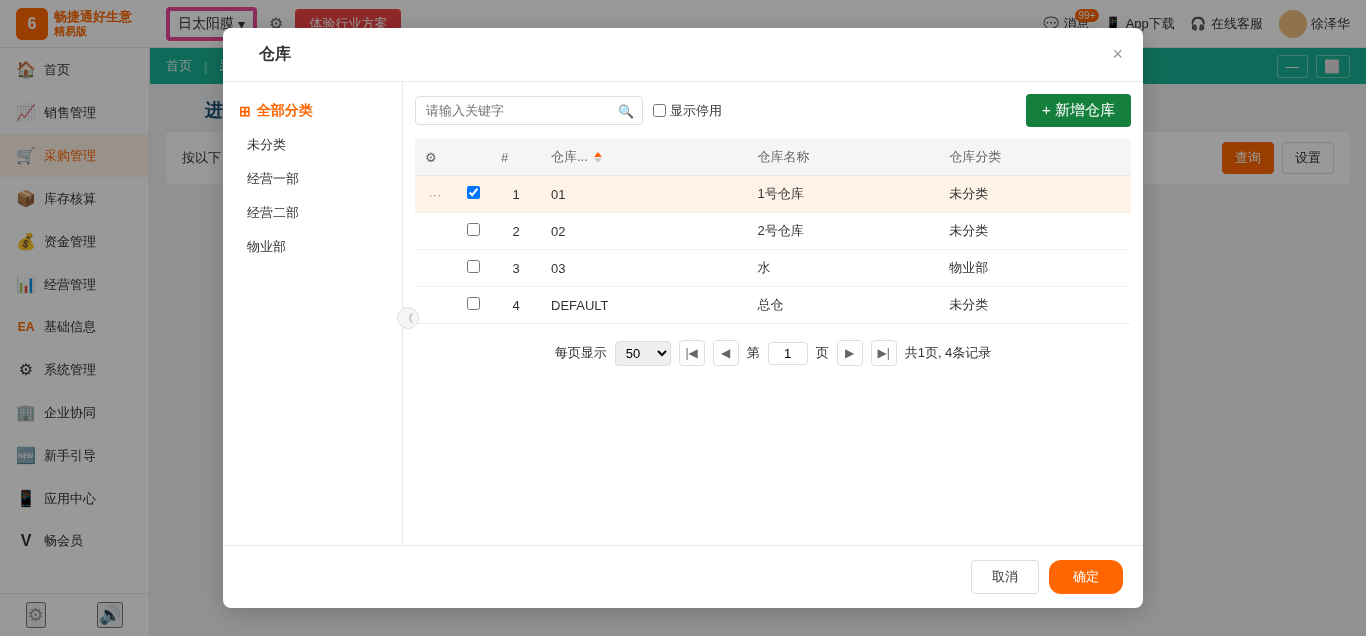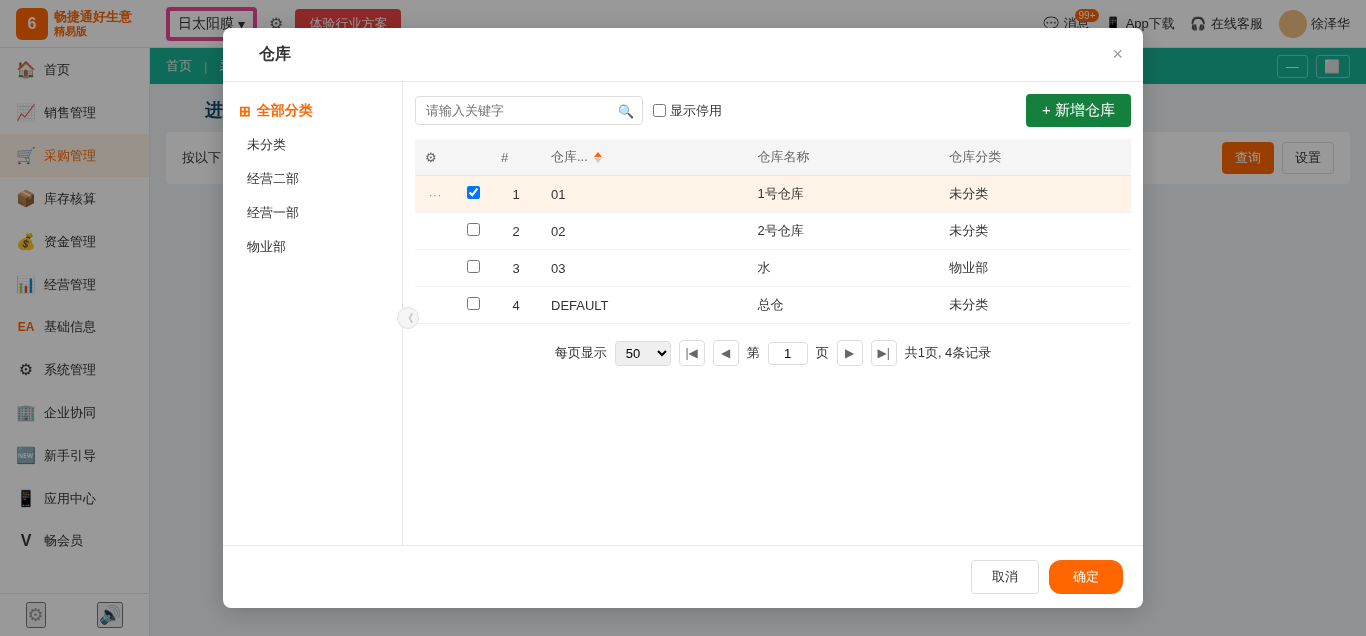--- a/index.html
+++ b/index.html
@@ -216,22 +216,22 @@
     </div>
 
     <div class="modal-body">
 
       <div class="modal-sidebar">
         <div class="modal-sidebar-header">
           <span style="color:#f60;font-size:14px;">⊞</span>
           <span>全部分类</span>
         </div>
         <div class="modal-sidebar-item">未分类</div>
+        <div class="modal-sidebar-item">经营一部</div>
         <div class="modal-sidebar-item">经营二部</div>
-        <div class="modal-sidebar-item">经营一部</div>
         <div class="modal-sidebar-item">物业部</div>
       </div>
 
       <button style="position:absolute;left:397px;top:50%;transform:translateY(-50%);background:#f5f5f5;border:1px solid #e0e0e0;border-radius:50%;width:22px;height:22px;cursor:pointer;font-size:11px;color:#999;z-index:10;display:flex;align-items:center;justify-content:center;">《</button>
 
       <div class="modal-main">
 
         <div class="modal-toolbar">
           <div class="search-input-wrap">
             <input class="search-input" type="text" placeholder="请输入关键字" style="">

